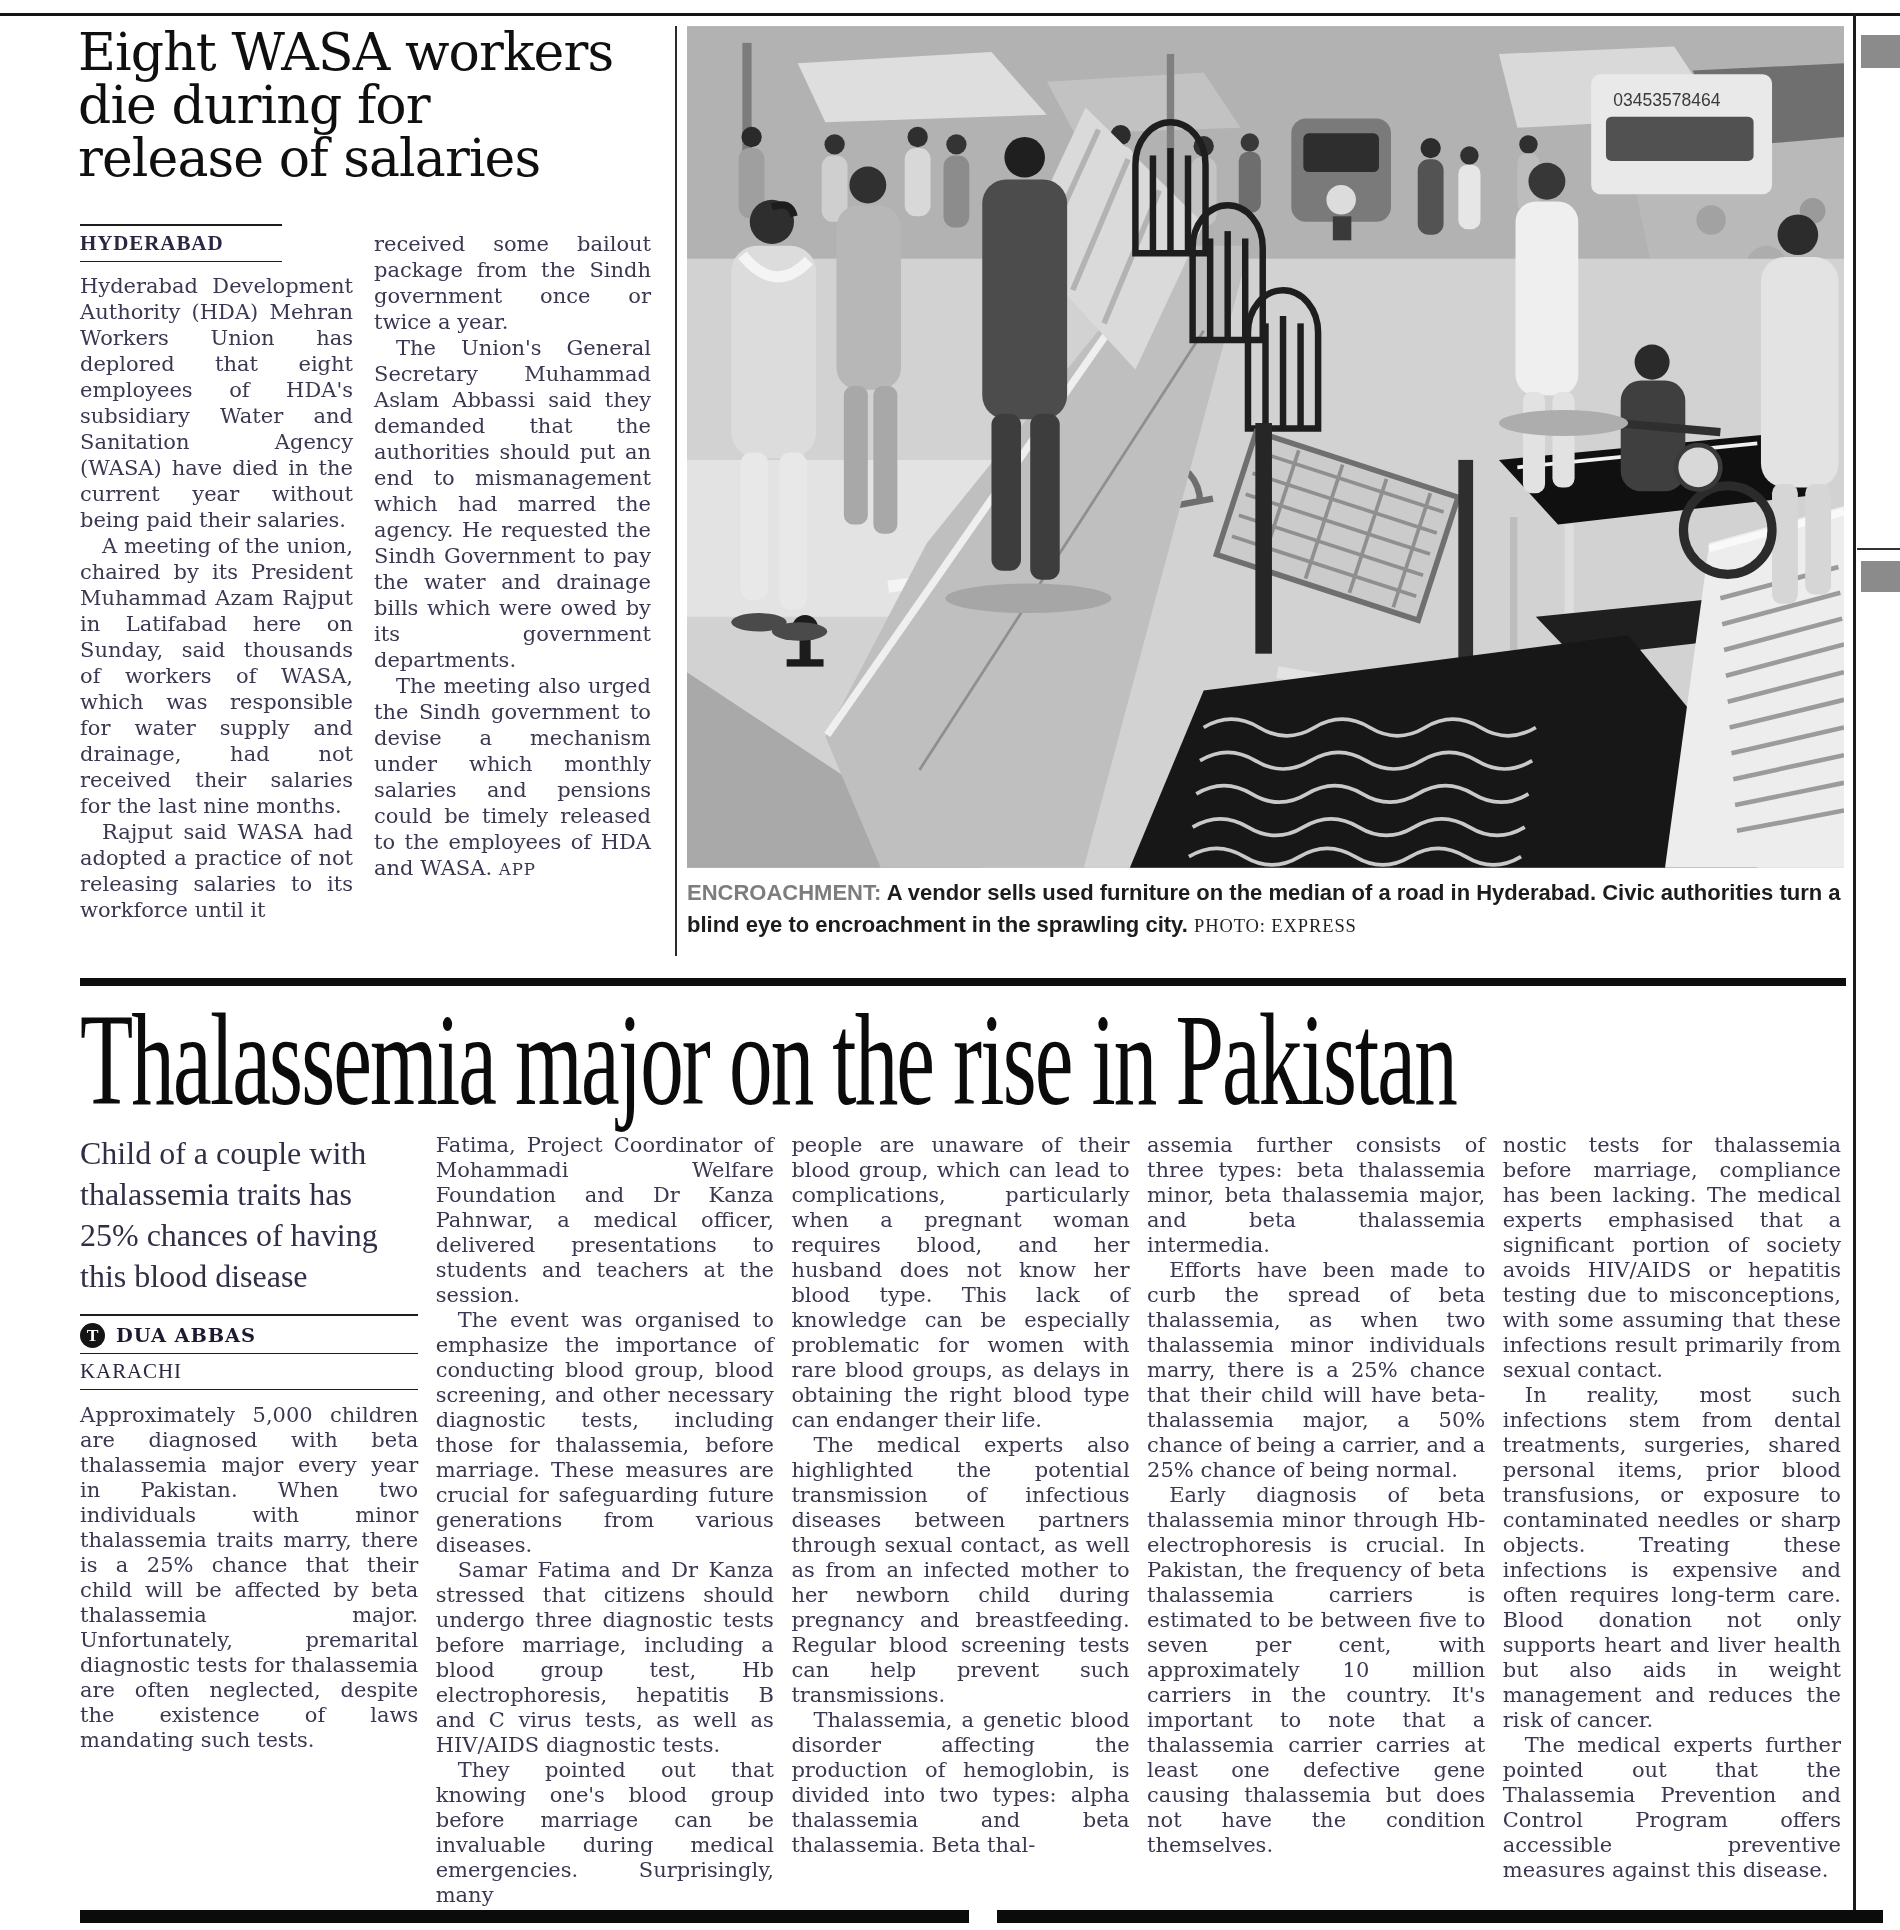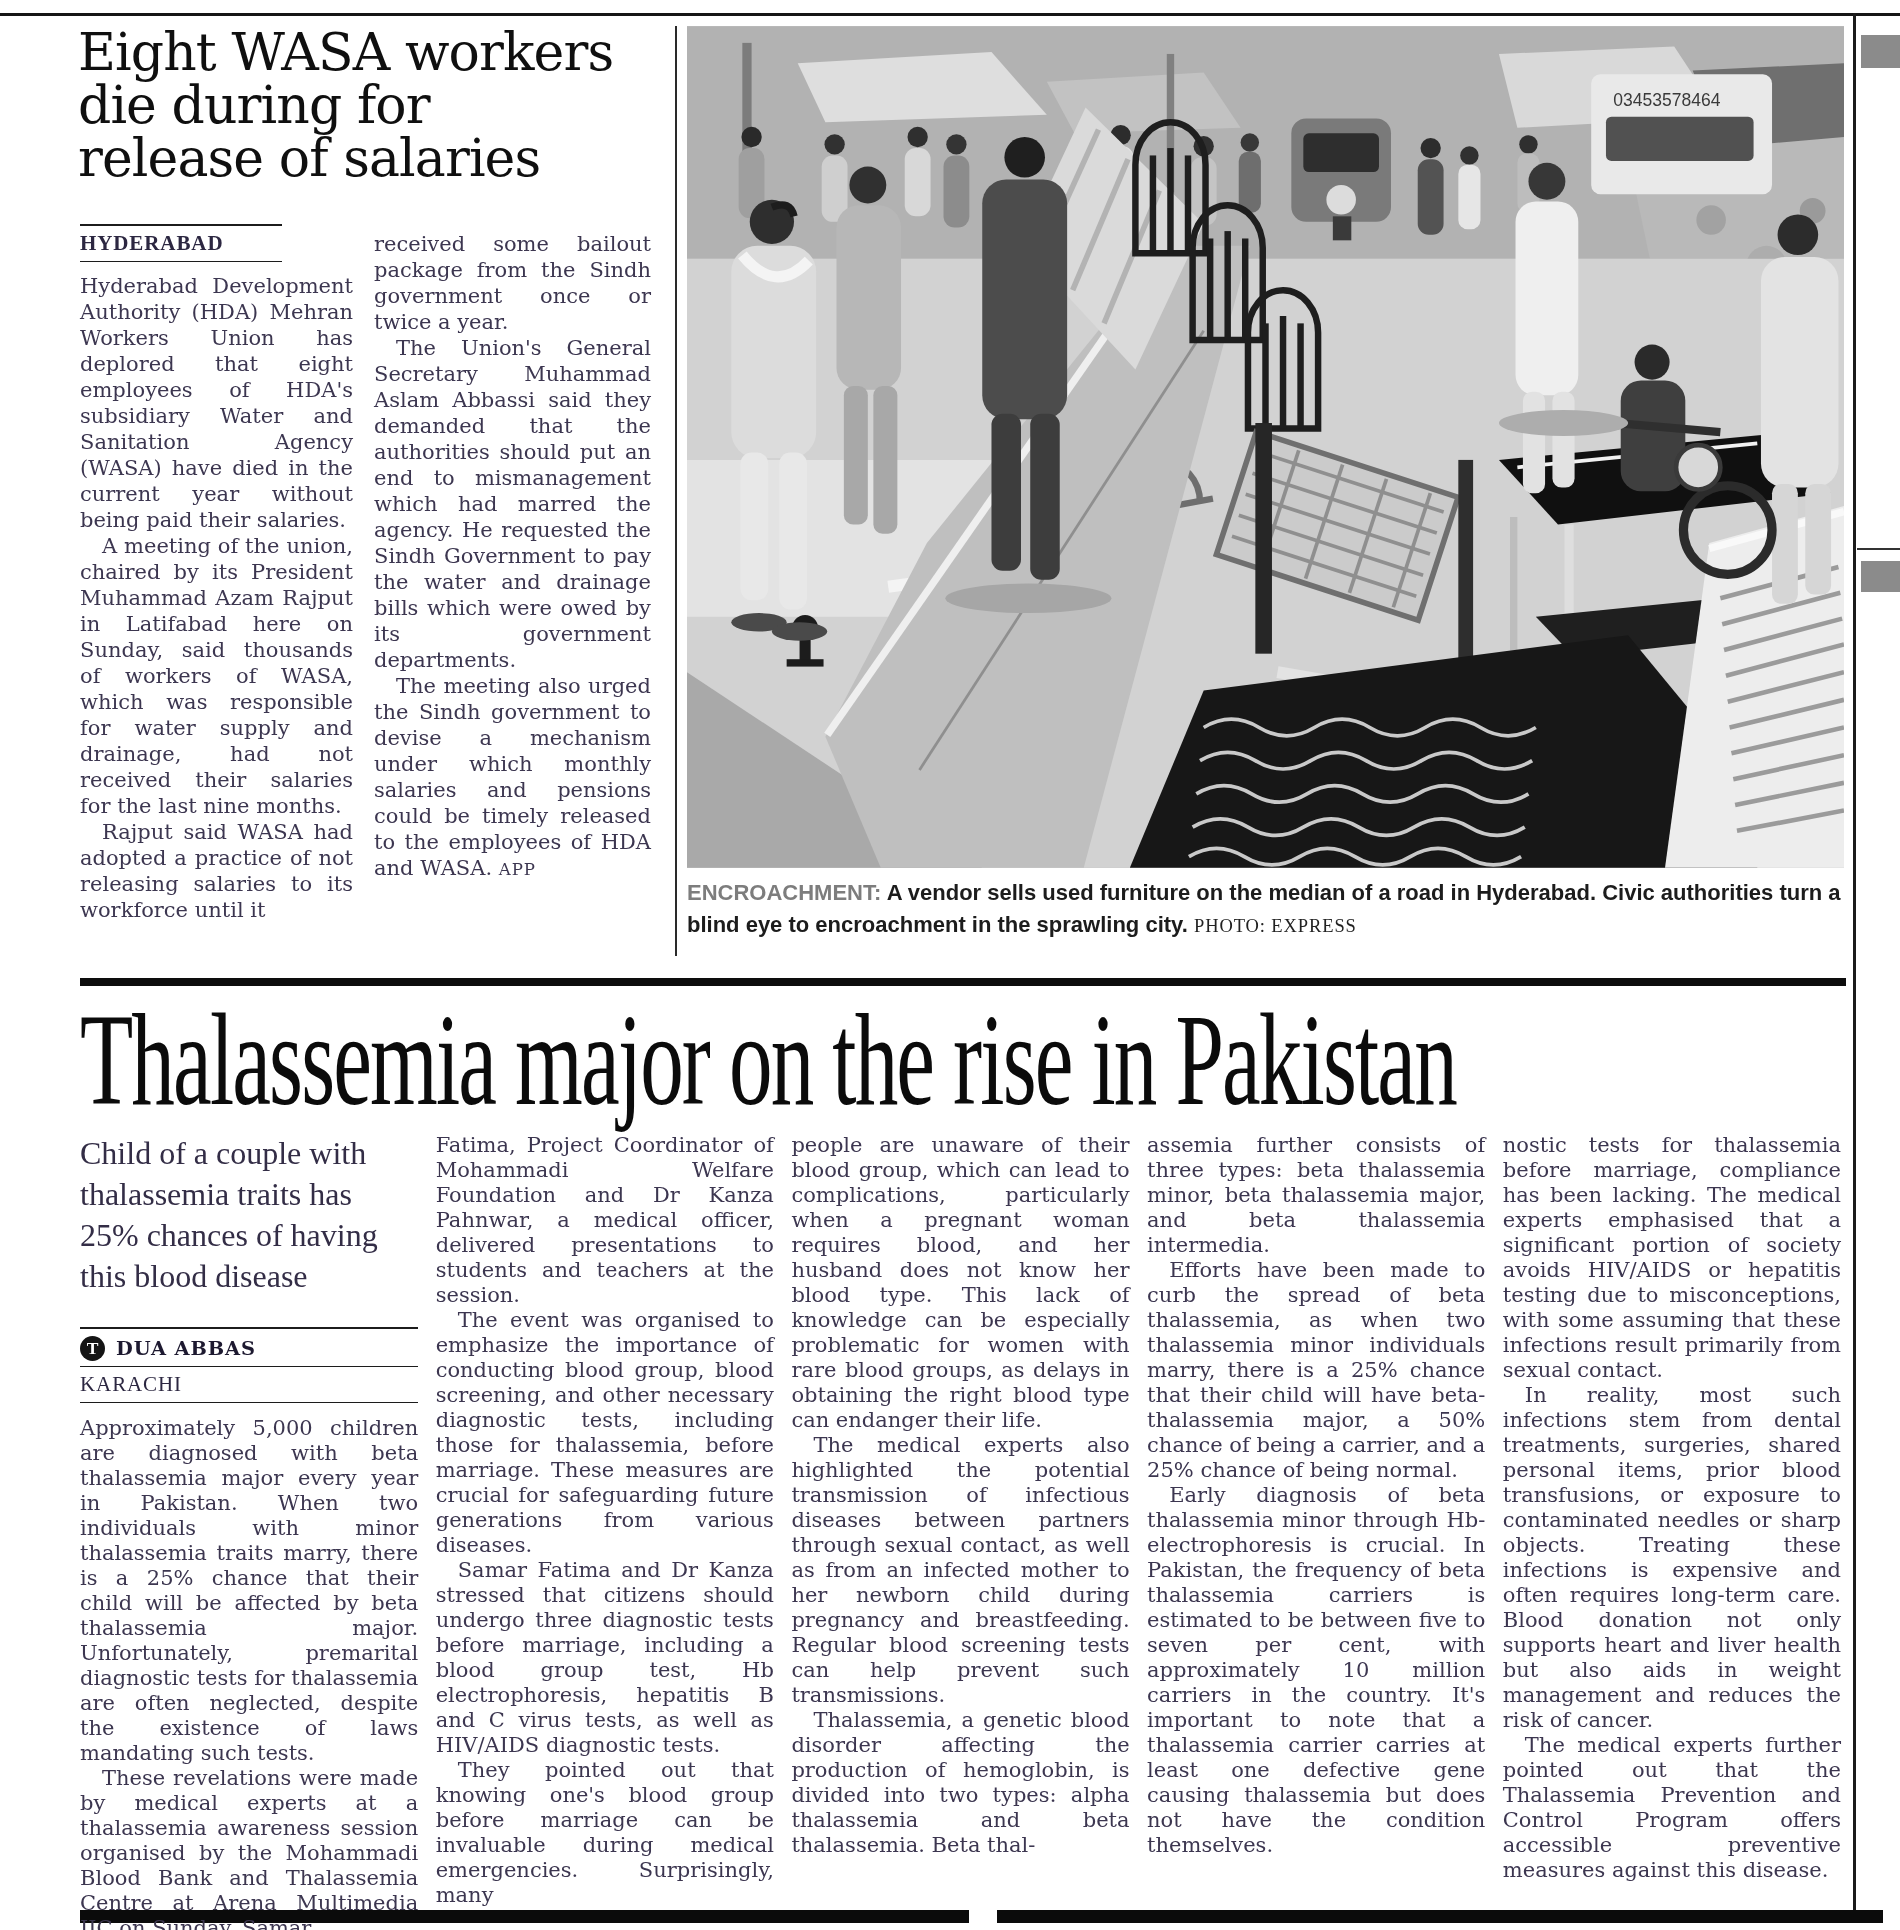--- a/index.html
+++ b/index.html
@@ -41,21 +41,21 @@
   .thick-rule{left:80px;top:978px;width:1766px;height:8.3px;background:#0d0d0d;}
   .main-headline{left:80px;top:995px;width:1772px;height:138px;overflow:visible;}
   .main-headline span{display:inline-block;white-space:nowrap;font-family:"Liberation Serif",serif;
      font-size:132px;line-height:129px;color:#0b0b0b;letter-spacing:-2.8px;
      transform:scaleX(0.66);transform-origin:left top;}
   .main-cols{left:80px;top:1133px;width:1761px;display:grid;
      grid-template-columns:repeat(5,1fr);column-gap:17.5px;}
   .main-cols p{margin:0;text-align:justify;font-size:21px;line-height:25px;color:#3c3650;}
   .main-cols p.ind{text-indent:1.05em;}
   .subhead{font-family:"Liberation Serif",serif;font-size:32px;line-height:41px;
-     color:#332d46;margin-bottom:30px;}
+     color:#332d46;margin-bottom:17px;}
   .subhead div{white-space:nowrap;}
   .byline-block{border-top:2.8px solid #1c1c1c;margin-bottom:13px;}
   .byline-row{display:flex;align-items:center;gap:11px;padding:6.5px 0 5.5px 0;
      border-bottom:1.8px solid #1c1c1c;}
   .byline-name{font-family:"DejaVu Serif",serif;font-weight:bold;font-size:19.4px;
      letter-spacing:0.9px;color:#1d1930;}
   .t-logo{width:25px;height:25px;border-radius:50%;background:#141414;color:#fff;
      display:flex;align-items:center;justify-content:center;
      font-family:"Liberation Serif",serif;font-weight:bold;font-size:17.5px;}
   .karachi-row{padding:4.6px 0 5.5px 0;border-bottom:1.8px solid #1c1c1c;margin-bottom:11px;}
@@ -357,21 +357,20 @@
         <div class="byline-row">
           <span class="t-logo">T</span>
           <span class="byline-name">DUA ABBAS</span>
         </div>
         <div class="karachi-row">
           <span class="smallcaps" style="font-weight:normal;">KARACHI</span>
         </div>
       </div>
       <div>
           <p>Approximately 5,000 children are diagnosed with beta thalassemia major every year in Pakistan. When two individuals with minor thalassemia traits marry, there is a 25% chance that their child will be affected by beta thalassemia major. Unfortunately, premarital diagnostic tests for thalassemia are often neglected, despite the existence of laws mandating such tests.</p>
-          <p class="ind">These revelations were made by medical experts at a thalassemia awareness session organised by the Mohammadi Blood Bank and Thalassemia Centre at Arena Multimedia IIC on Sunday. Samar</p>
         </div>
     </div>
     <div>
       <div>
           <p>Fatima, Project Coordinator of Mohammadi Welfare Foundation and Dr Kanza Pahnwar, a medical officer, delivered presentations to students and teachers at the session.</p>
           <p class="ind">The event was organised to emphasize the importance of conducting blood group, blood screening, and other necessary diagnostic tests, including those for thalassemia, before marriage. These measures are crucial for safeguarding future generations from various diseases.</p>
           <p class="ind">Samar Fatima and Dr Kanza stressed that citizens should undergo three diagnostic tests before marriage, including a blood group test, Hb electrophoresis, hepatitis B and C virus tests, as well as HIV/AIDS diagnostic tests.</p>
           <p class="ind">They pointed out that knowing one's blood group before marriage can be invaluable during medical emergencies. Surprisingly, many</p>
         </div>
     </div>

